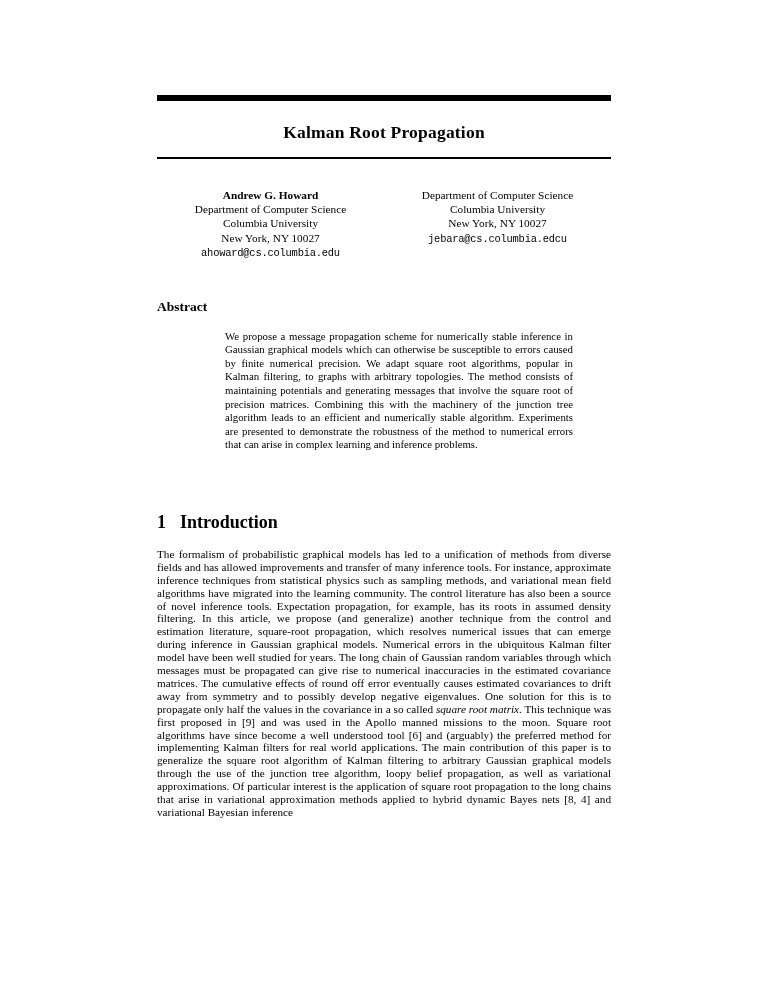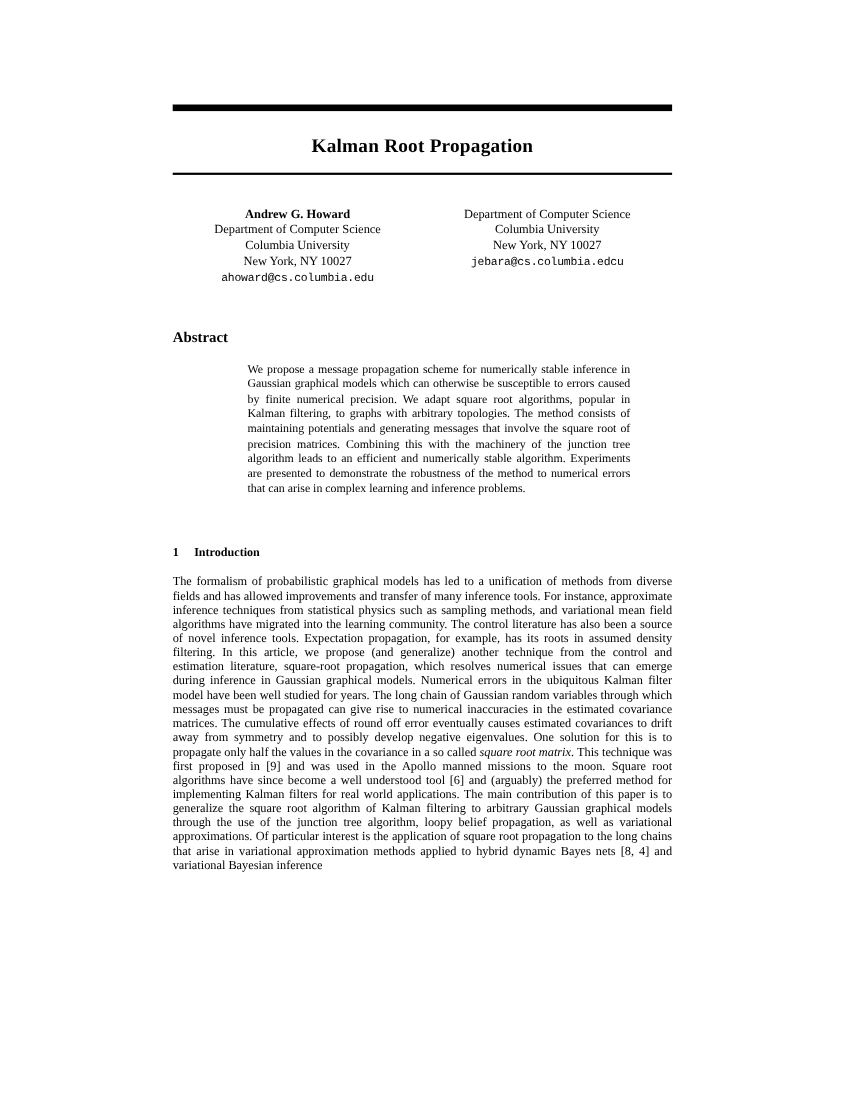--- a/index.html
+++ b/index.html
@@ -61,22 +61,22 @@
     font-weight: bold;
   }
   .abstract-text {
     margin: 15px 38px 0 68px;
     font-size: 10.8px;
     line-height: 13.6px;
     text-align: justify;
     font-family: Liberation Serif, serif;
   }
   .section-heading {
-    margin-top: 44px;
-    font-size: 11px;
+    margin-top: 60px;
+    font-size: 18px;
     font-weight: bold;
   }
   .section-number {
     display: inline-block;
     margin-right: 14px;
   }
   .body-paragraph {
     margin-top: 15px;
     font-size: 11.2px;
     line-height: 12.9px;

